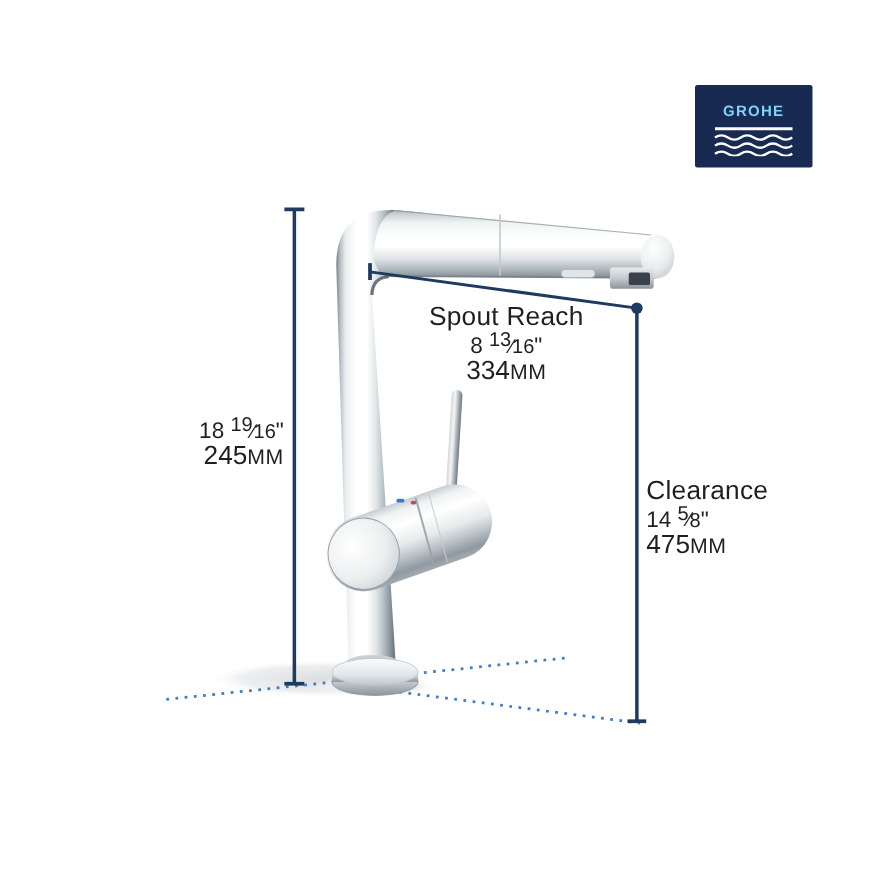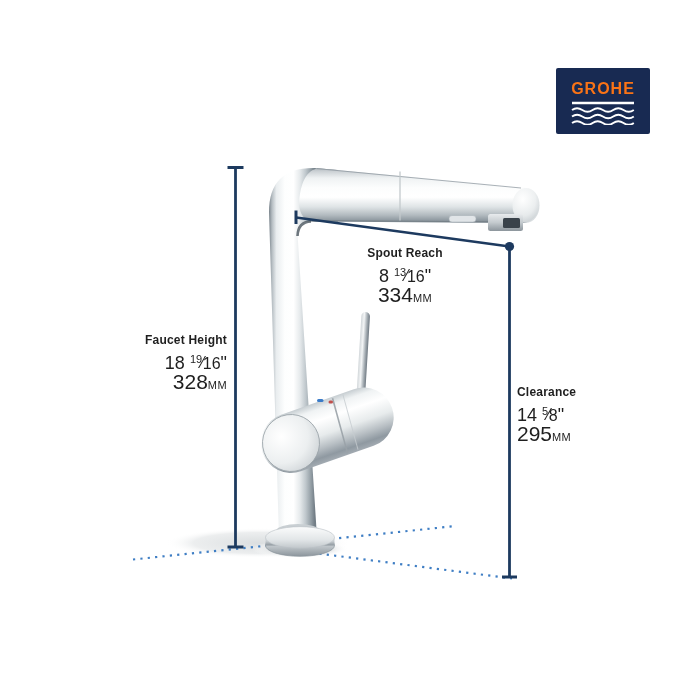--- a/index.html
+++ b/index.html
@@ -12,34 +12,34 @@
   .nvf{fill:var(--c-line,#1d3a5f);}
   .dot-line{stroke:var(--c-dot,#3f7ec4);stroke-width:2.2;stroke-dasharray:2.2 5.2;fill:none;}
 
   
   .logo{
     position:absolute;left:556px;top:68px;width:94px;height:66px;
     background:var(--c-logo,#182a52);border-radius:2px;
     display:flex;flex-direction:column;align-items:center;justify-content:center;
   }
   .logo-text{
-    color:#f97316;font-weight:bold;font-size:16px;letter-spacing:1px;line-height:20px;
+    color:#7dd3fc;font-weight:bold;font-size:12px;letter-spacing:1px;line-height:20px;
     margin-top:2px;
   }
   .logo-waves{margin-top:2px;display:block;}
 
   
   .dim{position:absolute;line-height:1;}
-  .dim-title{font-weight:bold;font-size:12px;line-height:19px;letter-spacing:0.2px;}
+  .dim-title{font-weight:normal;font-size:21px;line-height:19px;letter-spacing:0.2px;}
   .dim-in{font-size:18px;line-height:17.5px;margin-top:1px;}
   .dim-mm{font-size:21px;line-height:18px;margin-top:1px;}
-  .fnum{font-size:11px;vertical-align:5.5px;letter-spacing:0;}
+  .fnum{font-size:16px;vertical-align:5.5px;letter-spacing:0;}
   .fden{font-size:16px;vertical-align:0px;}
   .fsl{font-size:16px;vertical-align:1px;margin:0 -1px;}
-  .unit{font-size:11px;letter-spacing:0.4px;}
+  .unit{font-size:17px;letter-spacing:0.4px;}
   .dim-spout{left:325px;top:244px;width:160px;text-align:center;}
   .dim-height{left:47px;top:331px;width:180px;text-align:right;}
   .dim-clear{left:517px;top:383px;width:160px;text-align:left;}
 </style>
 </head>
 <body>
 
 <div class="stage">
 
   <svg class="scene" width="700" height="700" viewBox="0 0 700 700">
@@ -176,24 +176,23 @@
     </svg>
   </div>
 
   <div class="dim dim-spout">
     <div class="dim-title">Spout Reach</div>
     <div class="dim-in"><span>8</span>&nbsp;<span class="fnum">13</span><span class="fsl">⁄</span><span class="fden">16</span><span>"</span></div>
     <div class="dim-mm"><span>334</span><span class="unit">MM</span></div>
   </div>
 
   <div class="dim dim-height">
-    <div class="dim-title">Faucet Height</div>
     <div class="dim-in"><span>18</span>&nbsp;<span class="fnum">19</span><span class="fsl">⁄</span><span class="fden">16</span><span>"</span></div>
-    <div class="dim-mm"><span>328</span><span class="unit">MM</span></div>
+    <div class="dim-mm"><span>245</span><span class="unit">MM</span></div>
   </div>
 
   <div class="dim dim-clear">
     <div class="dim-title">Clearance</div>
     <div class="dim-in"><span>14</span>&nbsp;<span class="fnum">5</span><span class="fsl">⁄</span><span class="fden">8</span><span>"</span></div>
-    <div class="dim-mm"><span>295</span><span class="unit">MM</span></div>
+    <div class="dim-mm"><span>475</span><span class="unit">MM</span></div>
   </div>
 
 </div>
 
 </body></html>

